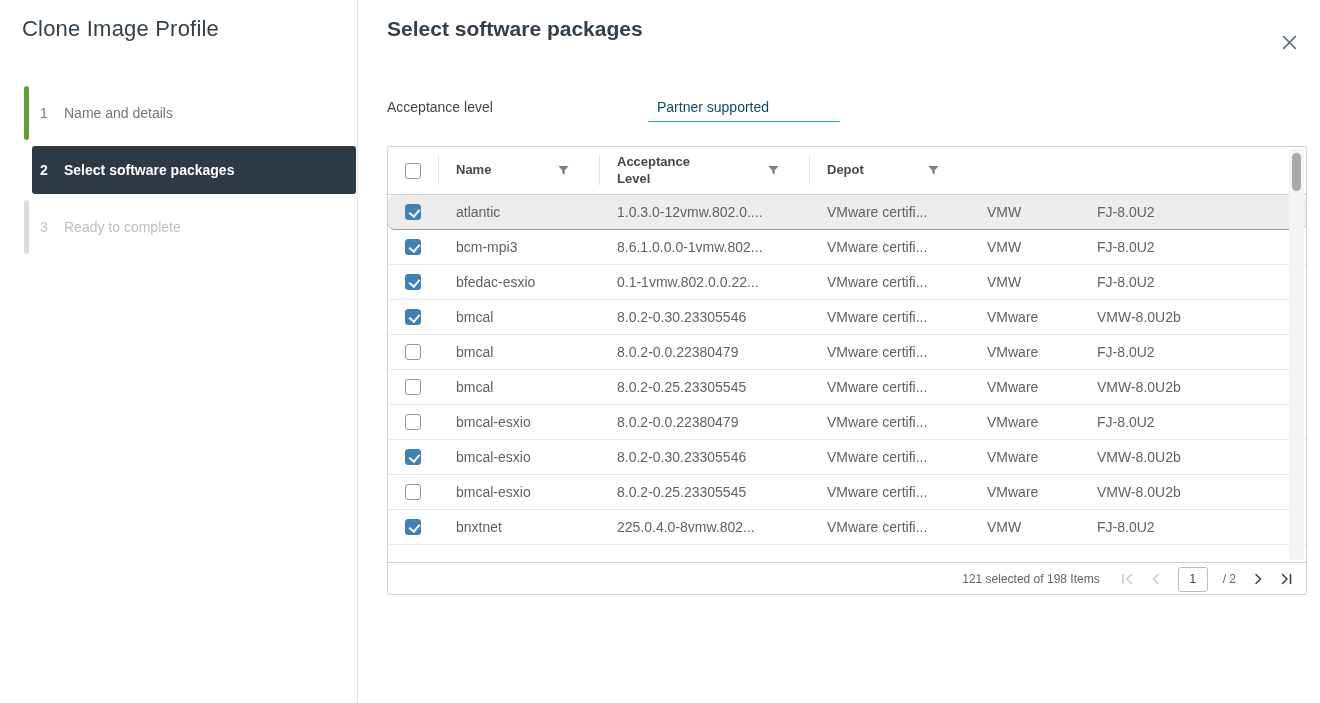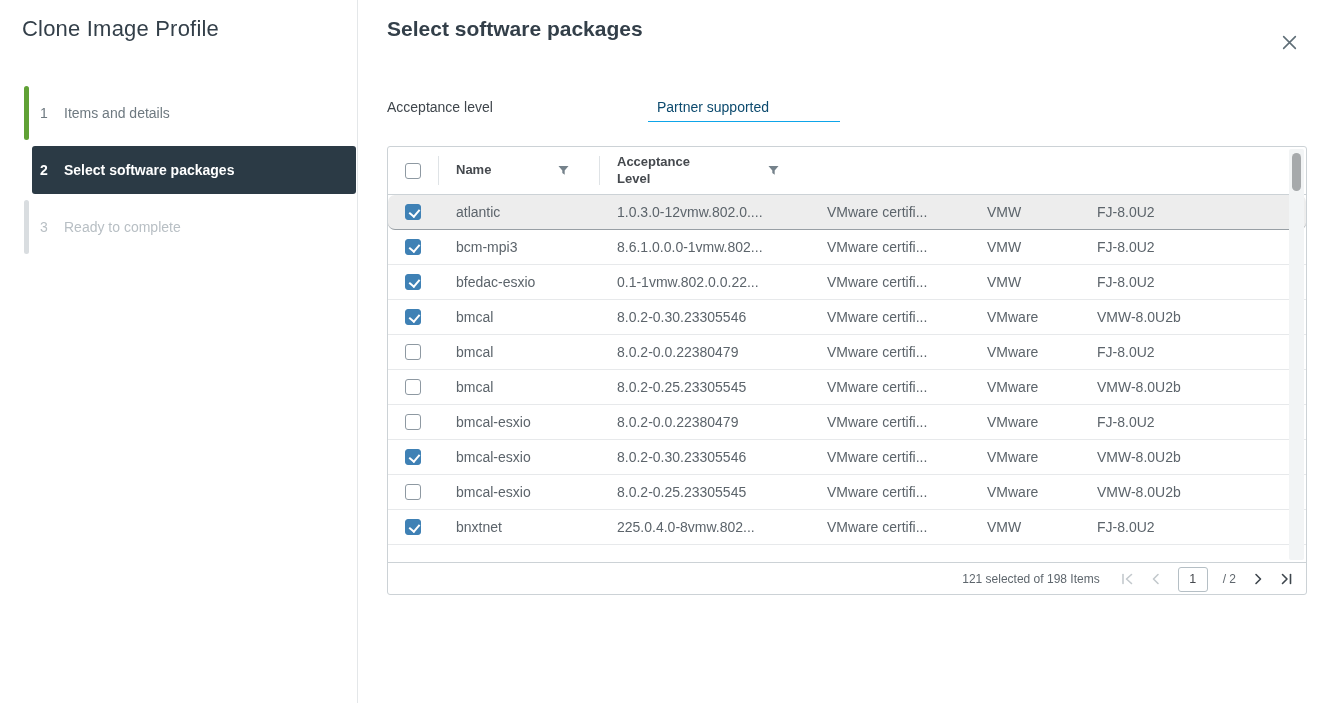--- a/index.html
+++ b/index.html
@@ -94,21 +94,21 @@
 </style>
 </head>
 <body>
 
 <div class="sidebar">
   <div class="wizard-title">Clone Image Profile</div>
   <div class="steps">
       <div class="step completed">
         <span class="bar"></span>
         <span class="num">1</span>
-        <span class="label">Items and details</span>
+        <span class="label">Name and details</span>
       </div>
       <div class="step active">
         <span class="num">2</span>
         <span class="label">Select software packages</span>
       </div>
       <div class="step upcoming">
         <span class="bar"></span>
         <span class="num">3</span>
         <span class="label">Ready to complete</span>
       </div>
@@ -138,20 +138,26 @@
           <svg class="f-ic" width="11" height="11" viewBox="0 0 12 12">
             <path d="M0.5 1.2h11L7.3 6v4.6L4.7 8.7V6z" fill="#75828b"></path>
           </svg>
         </div>
         <div class="th">
           <span class="th-label">Acceptance Level</span>
           <svg class="f-ic" width="11" height="11" viewBox="0 0 12 12">
             <path d="M0.5 1.2h11L7.3 6v4.6L4.7 8.7V6z" fill="#75828b"></path>
           </svg>
         </div>
+        <div class="th">
+          <span class="th-label">Depot</span>
+          <svg class="f-ic" width="11" height="11" viewBox="0 0 12 12">
+            <path d="M0.5 1.2h11L7.3 6v4.6L4.7 8.7V6z" fill="#75828b"></path>
+          </svg>
+        </div>
       </div>
     <div class="tbody">
         <div class="tr selected">
           <div class="td cb">
             <span class="checkbox checked"></span>
           </div>
           <div class="td">atlantic</div>
           <div class="td">1.0.3.0-12vmw.802.0....</div>
           <div class="td">VMware certifi...</div>
           <div class="td">VMW</div>

